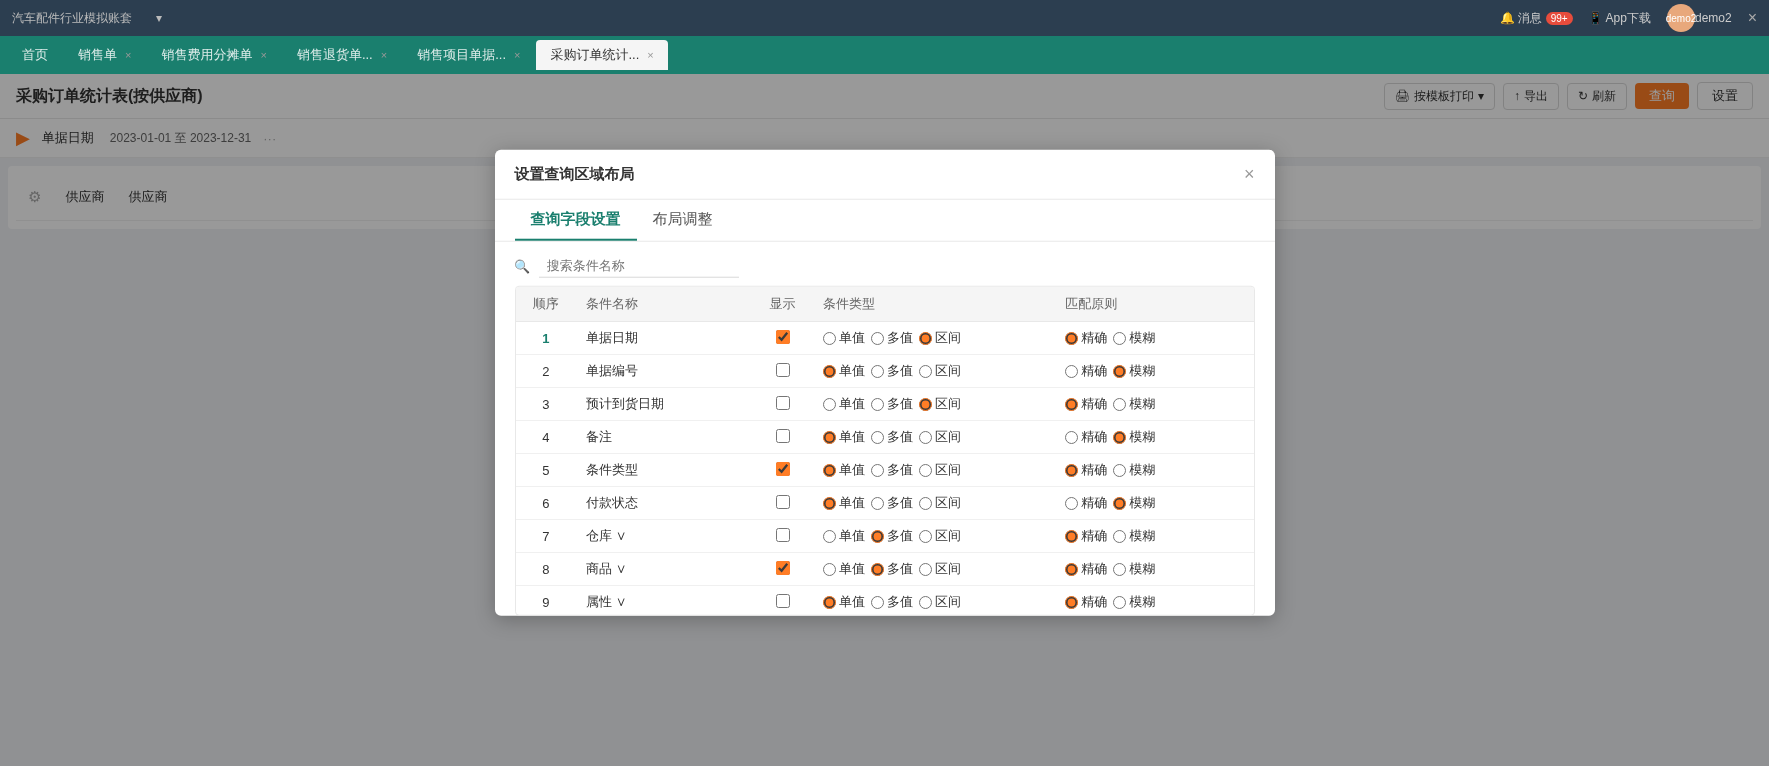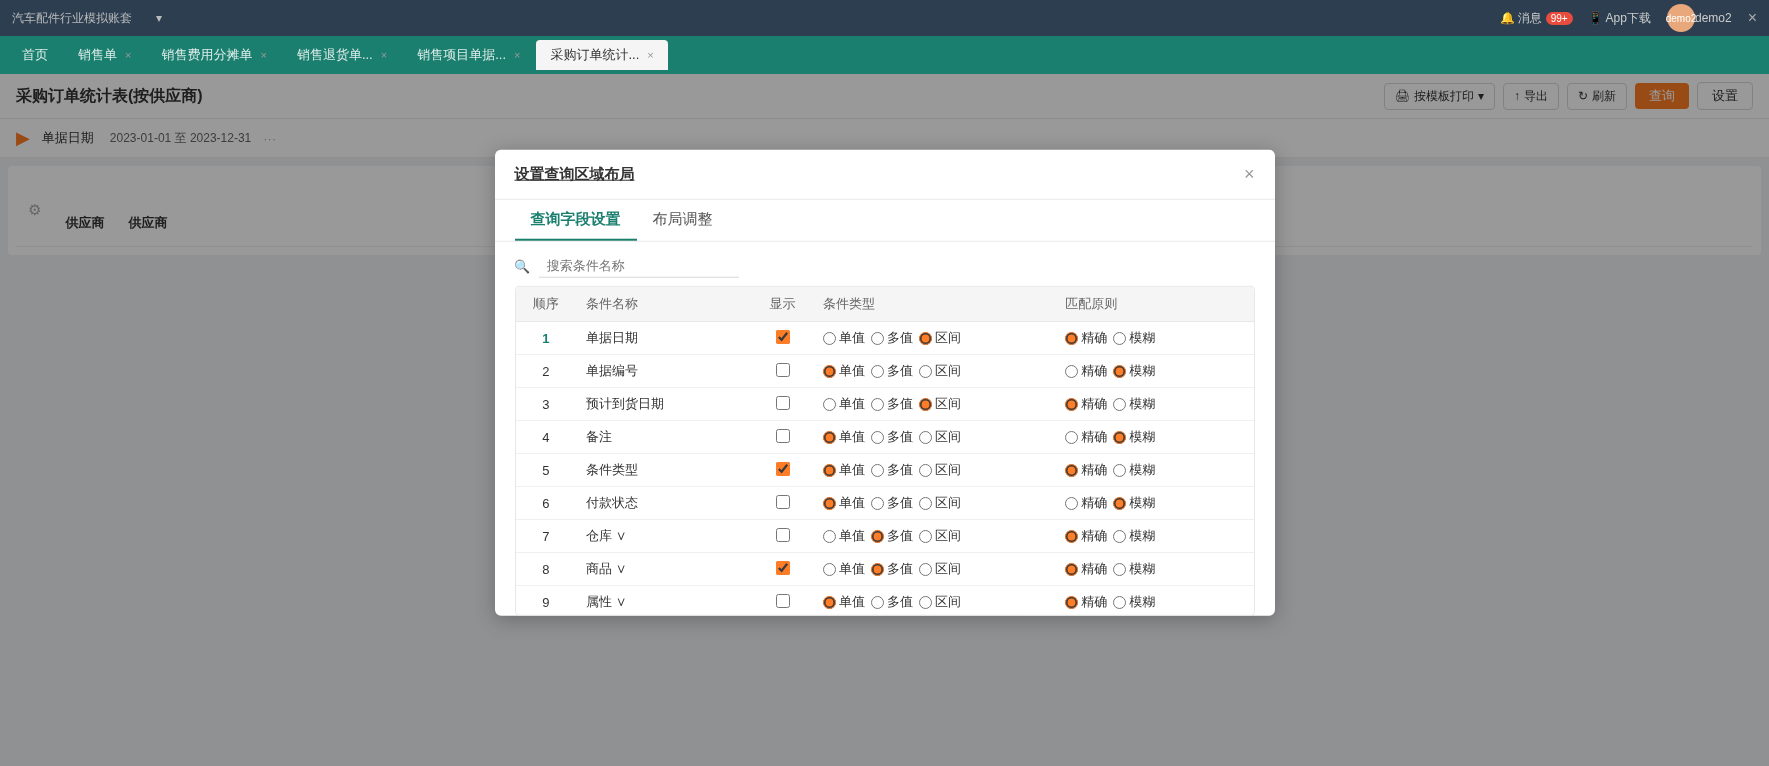--- a/index.html
+++ b/index.html
@@ -120,23 +120,22 @@
       border-radius: 4px;
     }
     .table-header-row {
       display: flex;
       align-items: center;
       padding: 8px 12px;
       border-bottom: 1px solid #f0f0f0;
     }
     .gear-icon { color: #aaa; font-size: 15px; cursor: pointer; margin-right: 12px; }
     .col-header {
-      font-weight: bold; color: #333; font-size: 13px;
+      font-weight: normal; color: #333; font-size: 13px;
       padding: 6px 12px;
-      margin-top: 26px;
     }
 
     
     .backdrop {
       position: absolute;
       top: 0; left: 0; right: 0; bottom: 0;
       background: rgba(0,0,0,0.4);
       z-index: 100;
     }
 
@@ -152,21 +151,21 @@
       z-index: 200;
       overflow: hidden;
     }
     .modal-header {
       padding: 14px 20px;
       border-bottom: 1px solid #e8e8e8;
       display: flex;
       align-items: center;
       justify-content: space-between;
     }
-    .modal-title { font-size: 15px; font-weight: bold; color: #333; text-decoration: underline; }
+    .modal-title { font-size: 15px; font-weight: bold; color: #333; }
     .modal-close { cursor: pointer; color: #999; font-size: 18px; }
 
     
     .modal-tabs {
       display: flex;
       gap: 0;
       padding: 0 20px;
       border-bottom: 1px solid #e8e8e8;
     }
     .modal-tab {

